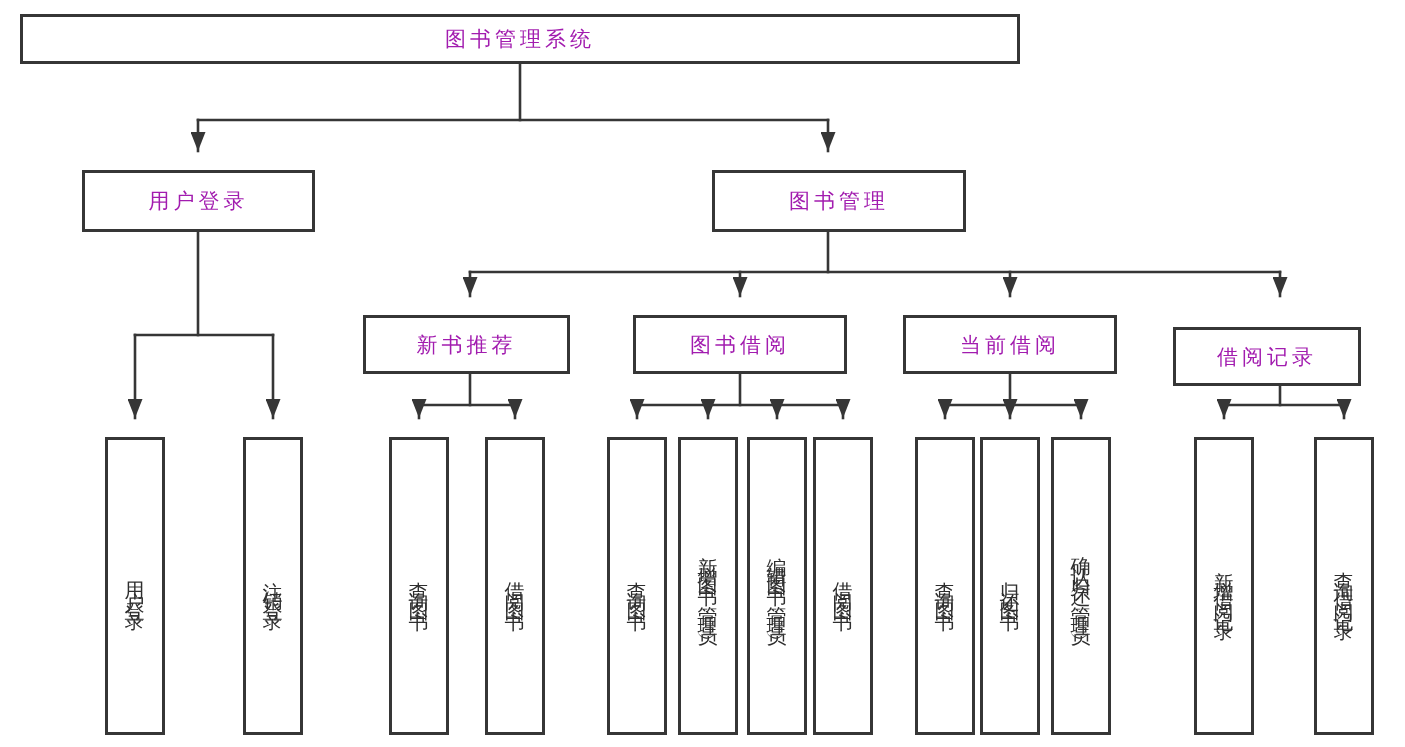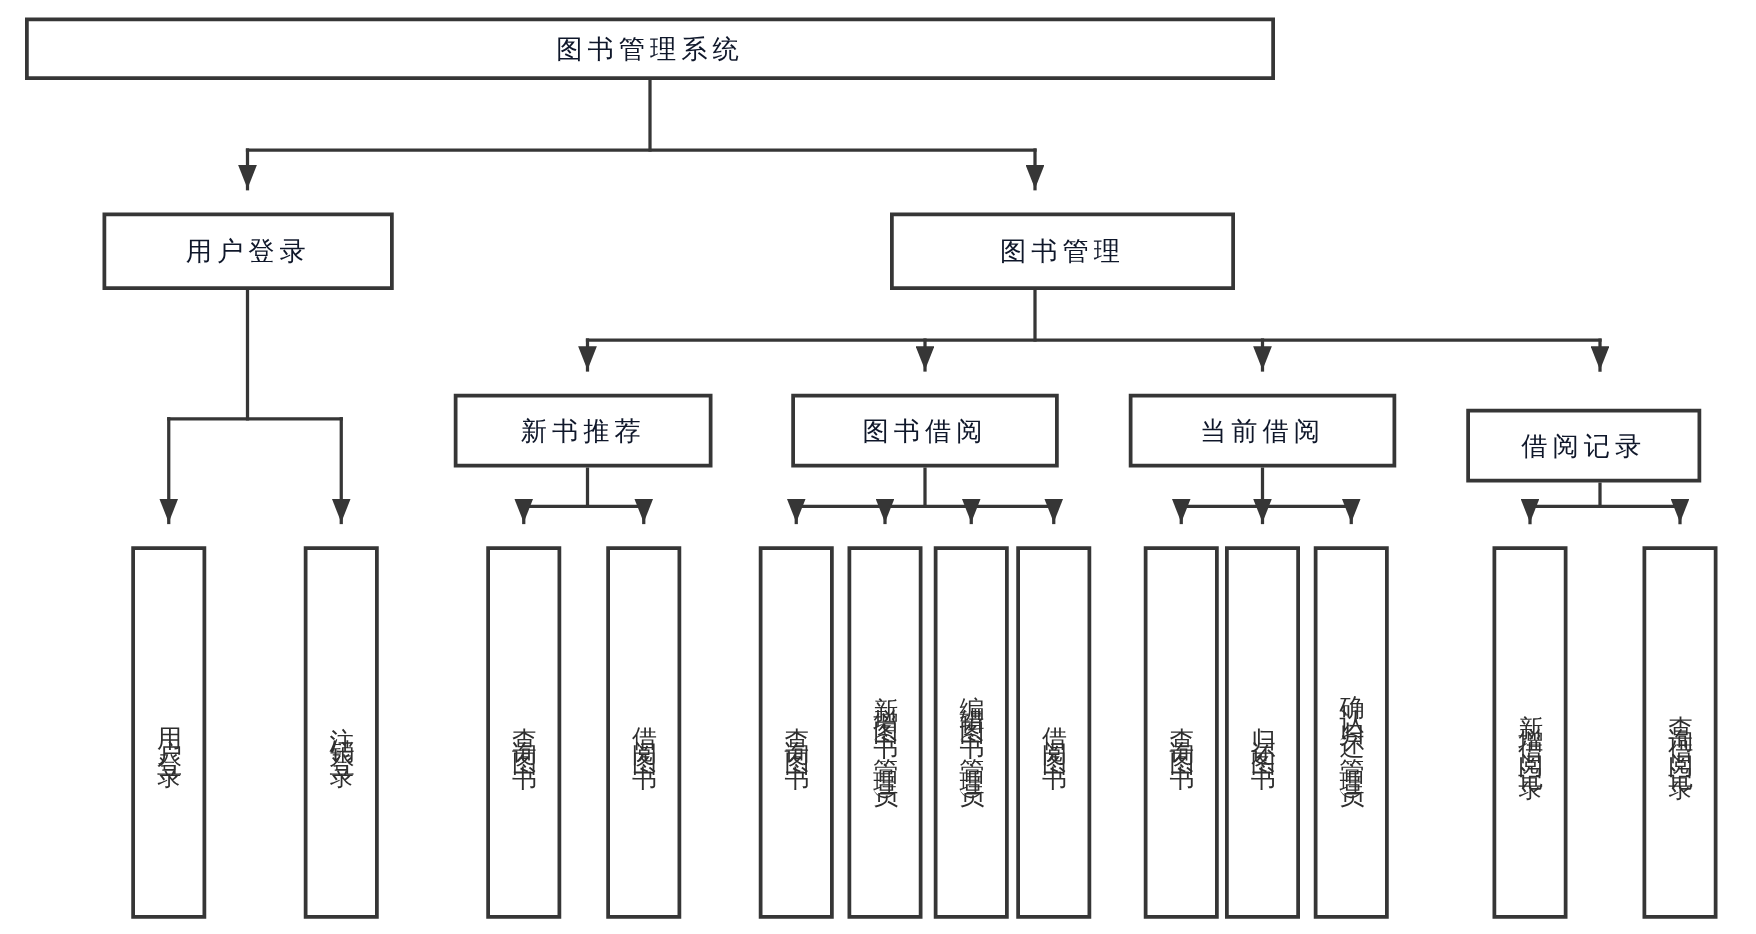--- a/index.html
+++ b/index.html
@@ -23,21 +23,21 @@
     stroke-linecap: square;
   }
   .box {
     position: absolute;
     box-sizing: border-box;
     border: 3px solid #363636;
     background: #ffffff;
     display: flex;
     align-items: center;
     justify-content: center;
-    color: #0f172a;
+    color: #a21caf;
     font-size: 21px;
     letter-spacing: 4px;
   }
   .leaf {
     position: absolute;
     box-sizing: border-box;
     border: 3px solid #363636;
     background: #ffffff;
     display: flex;
     align-items: center;
@@ -132,21 +132,21 @@
     </g>
   </svg>
 
   <div class="box" style="left:20px; top:14px; width:1000px; height:50px;">
     <span>图书管理系统</span>
   </div>
 
   <div class="box" style="left:82px; top:170px; width:233px; height:62px;">
     <span>用户登录</span>
   </div>
-  <div class="box" style="left:712px; top:170px; width:276px; height:62px;">
+  <div class="box" style="left:712px; top:170px; width:254px; height:62px;">
     <span>图书管理</span>
   </div>
 
   <div class="box" style="left:363px; top:315px; width:207px; height:59px;">
     <span>新书推荐</span>
   </div>
   <div class="box" style="left:903px; top:315px; width:214px; height:59px;">
     <span>当前借阅</span>
   </div>
   <div class="box" style="left:633px; top:315px; width:214px; height:59px;">

